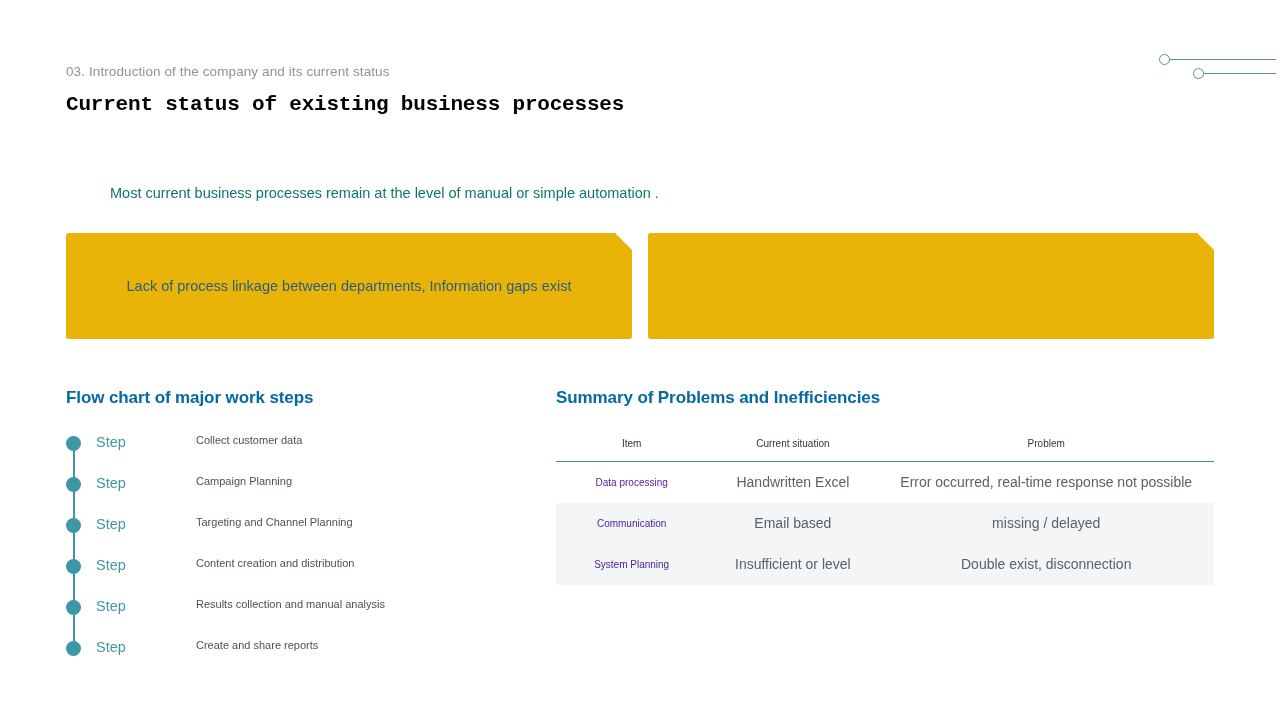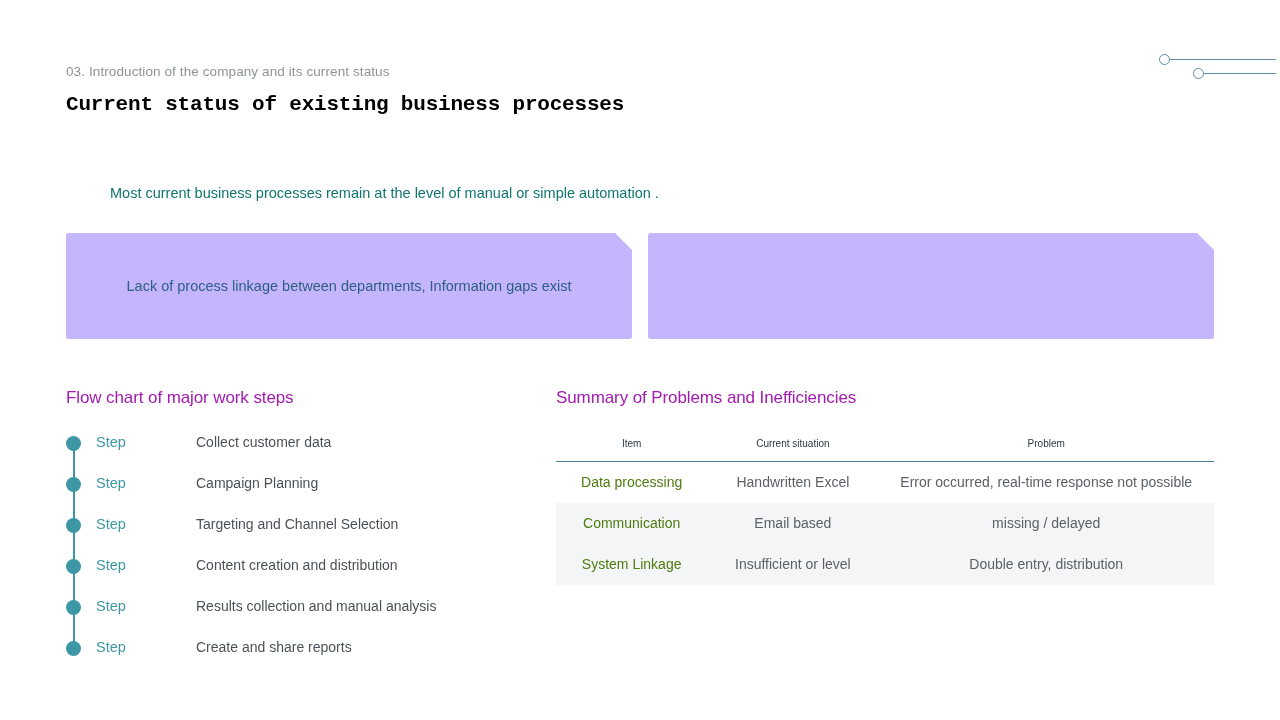--- a/index.html
+++ b/index.html
@@ -34,39 +34,39 @@
   }
   .lede {
     position:absolute; left:66px; top:185px;
     font-size:14.5px; color:#0f766e;margin-left:44px;
   }
 
   
   .cards { position:absolute; left:66px; top:233px; width:1148px; height:106px;
            display:flex; gap:16px; }
   .card {
-    flex:1; position:relative; background:#c4b5fd;
+    flex:1; position:relative; background:#eab308;
     border-radius:3px;
     box-shadow:0 2px 7px rgba(40,55,70,.17);
     clip-path: polygon(0 0, calc(100% - 17px) 0, 100% 17px, 100% 100%, 0 100%);
     display:flex; align-items:center; justify-content:center;
     padding:0 20px;
   }
   .card-fold {
     position:absolute; top:0; right:0; width:17px; height:17px;
     background:linear-gradient(225deg,#e4e8ea 0%,#eef1f3 48%,transparent 49%);
   }
   .card-text {
     font-size:14.5px; line-height:20px; color:#2d5f80;
     text-align:center; font-weight:400;
   }
 
   
   .sec-h {
-    position:absolute; font-size:17px; font-weight:400; color:#a21caf;
+    position:absolute; font-size:17px; font-weight:700; color:#0369a1;
     letter-spacing:-.1px;
   }
   .sec-h.left  { left:66px;  top:388px; }
   .sec-h.right { left:556px; top:388px; }
 
   
   .flow { position:absolute; left:66px; top:430px; width:460px; }
   .flow-rail {
     position:absolute; left:7px; top:12px; width:2px; height:212px;
     background:#3d97a5;
@@ -75,39 +75,39 @@
   .flow-dot {
     position:absolute; left:0; top:6px;
     width:15px; height:15px; border-radius:50%; background:#3d97a5;
   }
   .flow-step {
     position:absolute; left:30px; top:4px;
     font-size:14.5px; color:#3d97a5;
   }
   .flow-label {
     position:absolute; left:130px; top:4px;
-    font-size:14px; color:#4a5259;
+    font-size:11px; color:#4a5259;
   }
 
   
   .tbl { position:absolute; left:556px; top:432px; width:658px; }
   .tbl table { width:100%; border-collapse:collapse; table-layout:fixed; }
   .tbl col.c1 { width:23%; }
   .tbl col.c2 { width:26%; }
   .tbl col.c3 { width:51%; }
   .tbl th {
     font-size:10px; font-weight:400; color:#2b3943;
     padding:6px 6px 12px; text-align:center;
     border-bottom:1.6px solid #4f7f9b;
   }
   .tbl td {
     font-size:14px; padding:11px 8px; text-align:center;
     color:#5a6168; line-height:19px;
   }
-  .tbl td.item { color:#4d7c0f; font-size:14px; }
+  .tbl td.item { color:#4c1d95; font-size:10px; }
   .tbl tr.alt { background:#f4f5f6; }
 </style>
 </head>
 <body>
 
 <div class="slide">
 
   <div class="deco">
     <div class="deco-line l1"></div>
     <div class="deco-line l2"></div>
@@ -141,21 +141,21 @@
       <span class="flow-label">Collect customer data</span>
     </div>
     <div class="flow-row">
       <span class="flow-dot"></span>
       <span class="flow-step">Step</span>
       <span class="flow-label">Campaign Planning</span>
     </div>
     <div class="flow-row">
       <span class="flow-dot"></span>
       <span class="flow-step">Step</span>
-      <span class="flow-label">Targeting and Channel Selection</span>
+      <span class="flow-label">Targeting and Channel Planning</span>
     </div>
     <div class="flow-row">
       <span class="flow-dot"></span>
       <span class="flow-step">Step</span>
       <span class="flow-label">Content creation and distribution</span>
     </div>
     <div class="flow-row">
       <span class="flow-dot"></span>
       <span class="flow-step">Step</span>
       <span class="flow-label">Results collection and manual analysis</span>
@@ -186,21 +186,21 @@
           <td class="item">Data processing</td>
           <td>Handwritten Excel</td>
           <td>Error occurred, real-time response not possible</td>
         </tr>
         <tr class="alt">
           <td class="item">Communication</td>
           <td>Email based</td>
           <td>missing / delayed</td>
         </tr>
         <tr class="alt">
-          <td class="item">System Linkage</td>
+          <td class="item">System Planning</td>
           <td>Insufficient or level</td>
-          <td>Double entry, distribution</td>
+          <td>Double exist, disconnection</td>
         </tr>
       </tbody>
     </table>
   </div>
 
 </div>
 
 </body></html>

